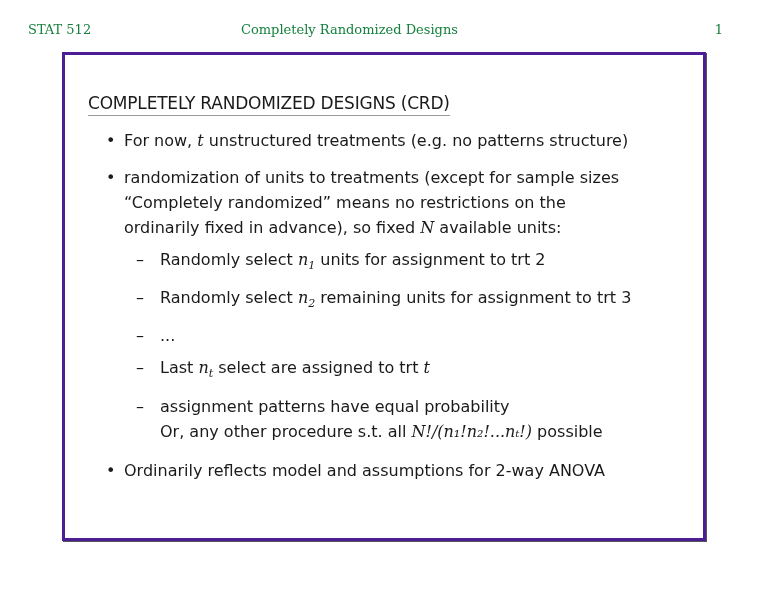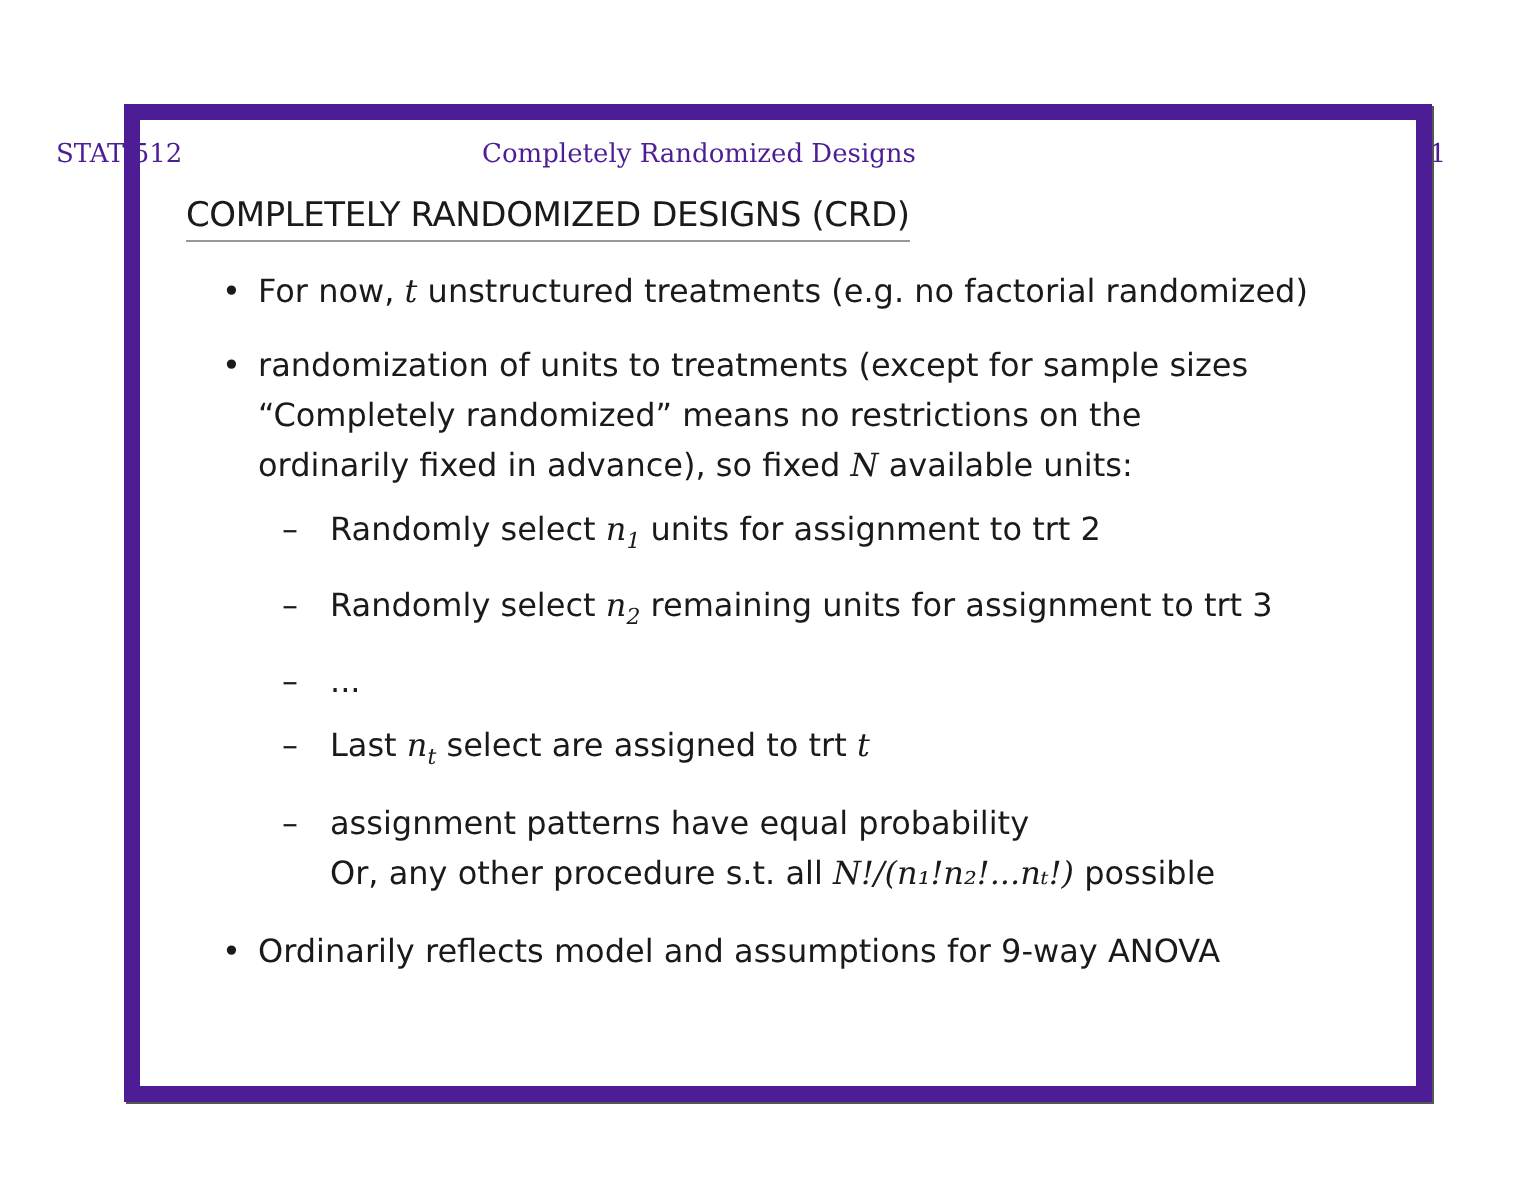--- a/index.html
+++ b/index.html
@@ -1,21 +1,21 @@
 <!DOCTYPE html>
 <html><head>
 <meta charset="utf-8">
 <style>
   html, body { margin:0; padding:0; background:#fff; }
   body { width:768px; height:593px; position:relative; overflow:hidden; color:#111; }
-  .hdr { position:absolute; top:22px; font-family:"DejaVu Serif", serif; font-size:13px; color:#4c1d95;margin-top:48px; }
+  .hdr { position:absolute; top:22px; font-family:"DejaVu Serif", serif; font-size:13px; color:#15803d; }
   .hdr-left { left:28px; }
   .hdr-center { left:0; width:699px; text-align:center; }
   .hdr-right { right:45px; }
-  .frame { position:absolute; left:62px; top:52px; width:638px; height:483px; border:8px solid #4c1d95; box-shadow: 1px 1px 0 #555; text-decoration: underline; }
+  .frame { position:absolute; left:62px; top:52px; width:638px; height:483px; border:3px solid #4c1d95; box-shadow: 1px 1px 0 #555; text-decoration: underline; }
   .content { position:absolute; left:23px; top:38px; right:10px; font-family:"DejaVu Sans", sans-serif; color:#1a1a1a; }
   .title { font-size:17px; display:inline-block; border-bottom:1px solid #999; padding-bottom:2px; letter-spacing:-0.2px; }
   .b { position:relative; font-size:16px; line-height:25px; padding-left:36px; }
   .b .dot { position:absolute; left:18px; top:0; }
   .sub { position:relative; font-size:16px; line-height:25px; padding-left:36px; }
   .sub .dash { position:absolute; left:12px; top:0; }
   .m { font-family:"DejaVu Serif", serif; font-style:italic; }
   sub { font-size:11px; font-style:italic; font-family:"DejaVu Serif", serif; }
 </style>
 </head>
@@ -24,21 +24,21 @@
 <div class="hdr hdr-left">STAT 512</div>
 <div class="hdr hdr-center">Completely Randomized Designs</div>
 <div class="hdr hdr-right">1</div>
 
 <div class="frame">
   <div class="content">
     <div class="title">COMPLETELY RANDOMIZED DESIGNS (CRD)</div>
 
     <div class="b" style="margin-top:12px">
       <span class="dot">•</span>
-      <span>For now, </span><span class="m">t</span><span> unstructured treatments (e.g.  no factorial randomized)</span>
+      <span>For now, </span><span class="m">t</span><span> unstructured treatments (e.g.  no patterns structure)</span>
     </div>
 
     <div class="b" style="margin-top:12px">
       <span class="dot">•</span>
       <div>randomization of units to treatments (except for sample sizes</div>
       <div>“Completely randomized” means no restrictions on the</div>
       <div><span>ordinarily fixed in advance), so fixed </span><span class="m">N</span><span> available units:</span></div>
     </div>
 
     <div style="padding-left:36px;">
@@ -60,16 +60,16 @@
       </div>
       <div class="sub" style="margin-top:7px">
         <span class="dash">–</span>
         <div>assignment patterns have equal probability</div>
         <div><span>Or, any other procedure s.t. all </span><span class="m">N!/(n₁!n₂!...nₜ!)</span><span> possible</span></div>
       </div>
     </div>
 
     <div class="b" style="margin-top:14px">
       <span class="dot">•</span>
-      <span>Ordinarily reflects model and assumptions for 9-way ANOVA</span>
+      <span>Ordinarily reflects model and assumptions for 2-way ANOVA</span>
     </div>
   </div>
 </div>
 
 </body></html>

